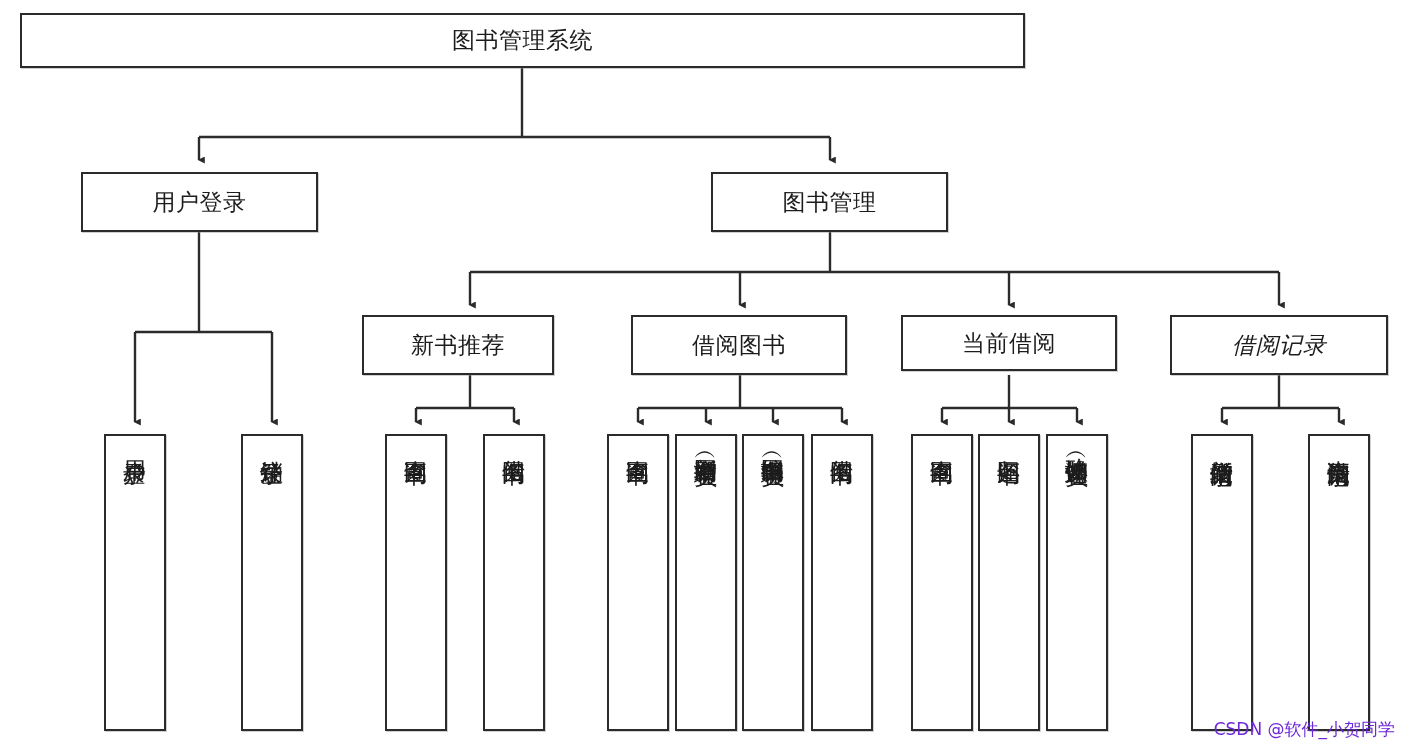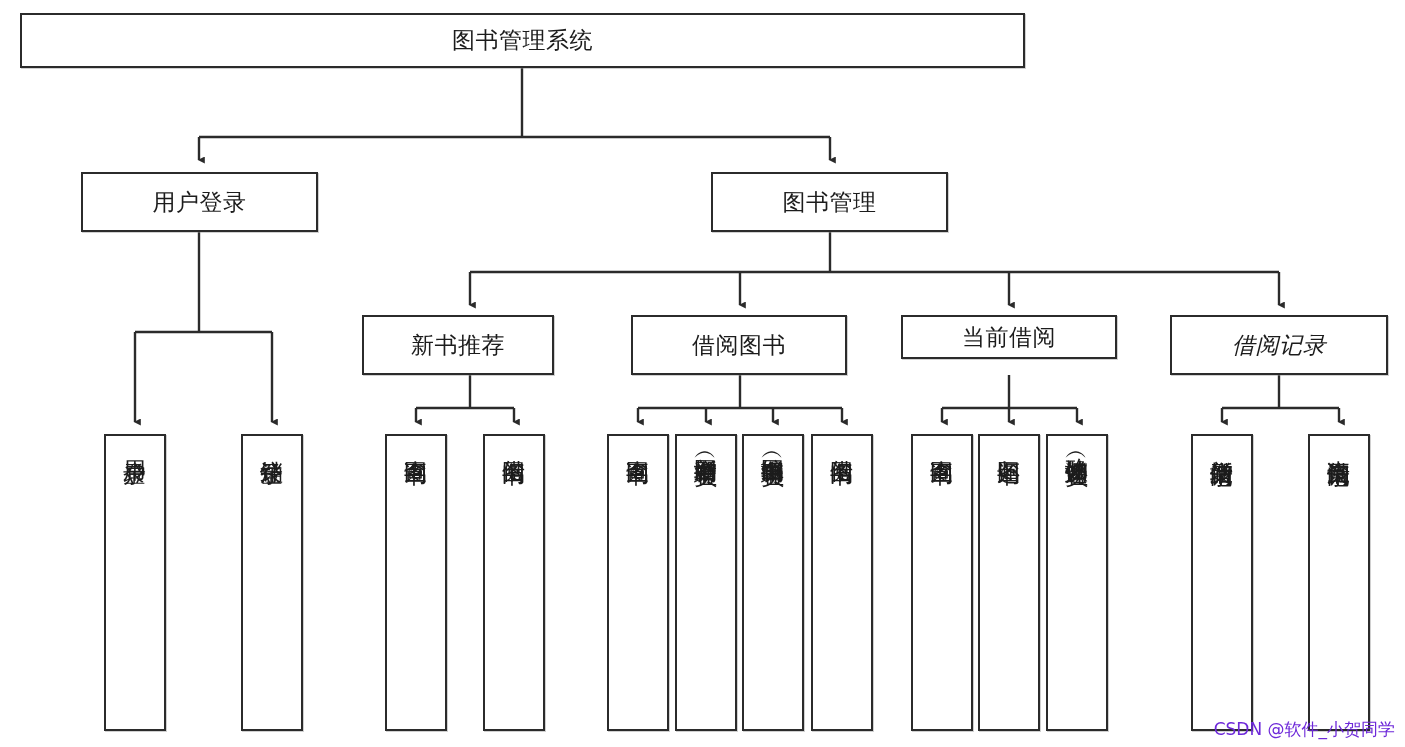--- a/index.html
+++ b/index.html
@@ -145,21 +145,21 @@
   </div>
 
   <div class="node-box" style="left:362px; top:315px; width:192px; height:60px;">
     <span class="node-label-h">新书推荐</span>
   </div>
 
   <div class="node-box" style="left:631px; top:315px; width:216px; height:60px;">
     <span class="node-label-h">借阅图书</span>
   </div>
 
-  <div class="node-box" style="left:901px; top:315px; width:216px; height:44px;">
+  <div class="node-box" style="left:901px; top:315px; width:216px; height:56px;">
     <span class="node-label-h">当前借阅</span>
   </div>
 
   <div class="node-box" style="left:1170px; top:315px; width:218px; height:60px;font-style:italic;">
     <span class="node-label-h">借阅记录</span>
   </div>
 
   <div class="node-box leaf-box" style="left:104px; top:434px; width:62px; height:297px;">
     <span class="node-label-v">用户登录</span>
   </div>

